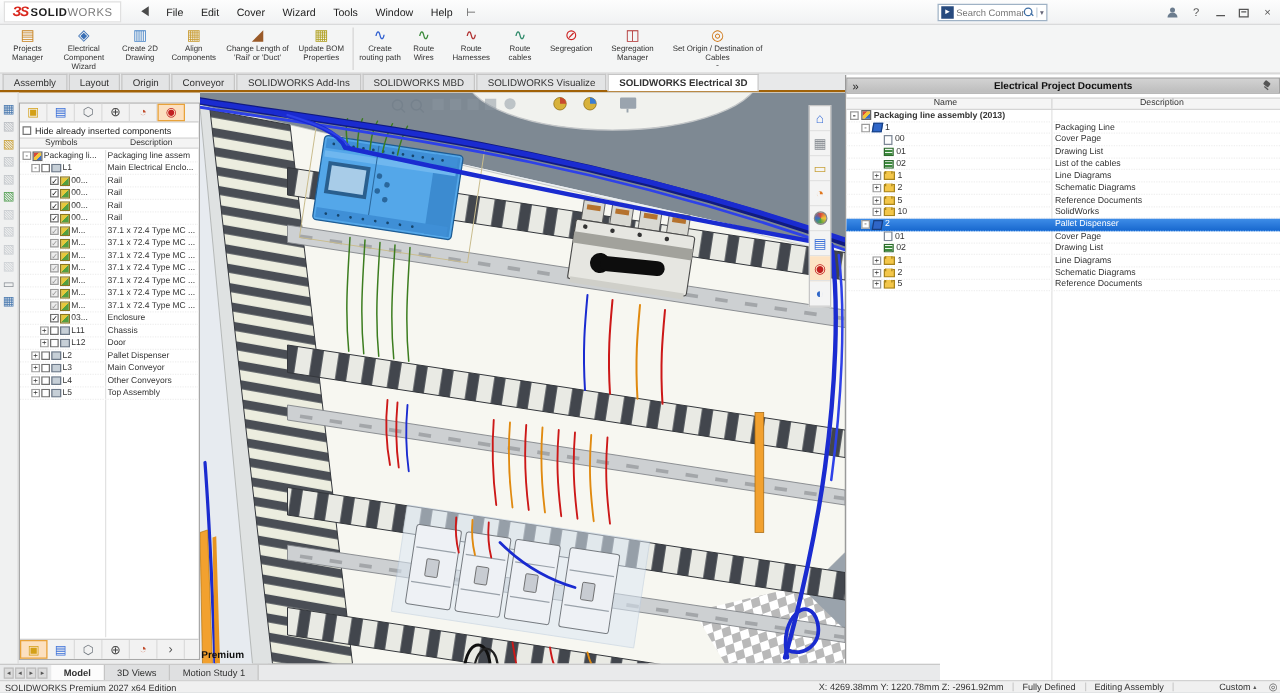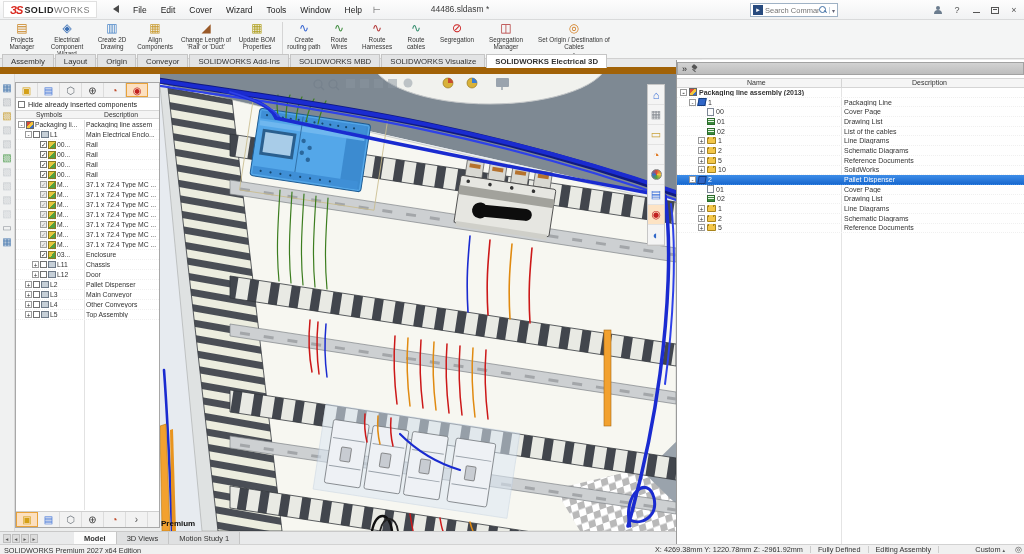--- a/index.html
+++ b/index.html
@@ -35,21 +35,21 @@
 
   
   .ribbon { position:absolute; left:0; top:20px; width:1024px; height:39px; background:#f4f5f5; border-bottom:1px solid #d0d0d0; display:flex; align-items:stretch; padding-left:2px; }
   .rbtn { width:44px; padding:2px 1px 0; display:flex; flex-direction:column; align-items:center; cursor:default; }
   .ricon { width:14px; height:13px; font-size:12px; line-height:13px; text-align:center; flex:none; }
   .rlabel { font-size:6.3px; line-height:7px; text-align:center; color:#333; margin-top:1px; }
   .rsep { width:1px; background:#d5d5d5; margin:2px 2px; }
   .rdash { font-size:7px; color:#444; line-height:5px; }
 
   
-  .cmdtabs { position:absolute; left:0; top:59px; width:702px; height:15px; background:#e8e9ea; border-bottom:7px solid #a16207; display:flex; align-items:flex-end; padding-left:2px; }
+  .cmdtabs { position:absolute; left:0; top:59px; width:702px; height:15px; background:#e8e9ea; border-bottom:2px solid #a16207; display:flex; align-items:flex-end; padding-left:2px; }
   .ctab { padding:2px 8px 1px; font-size:7.8px; color:#333; border:1px solid #c5c5c5; border-bottom:none; background:#e3e4e5; margin-right:1px; cursor:default; }
   .ctab.active { background:#fff; font-weight:bold; position:relative; top:1px; padding-bottom:2px; }
 
   
   .left-strip { position:absolute; left:0; top:74px; width:15px; height:457px; background:#f0f1f1; border-right:1px solid #dadada; display:flex; flex-direction:column; align-items:center; padding-top:8px; gap:3px; }
   .ls-icon { width:12px; height:11px; font-size:10px; line-height:11px; text-align:center; cursor:default; }
 
   
   .left-panel { position:absolute; left:15px; top:82px; width:145px; height:446px; background:#fff; border:1px solid #a8a8a8; }
   .lp-tabs { position:absolute; left:0; top:0; right:0; height:15px; background:#f2f2f2; border-bottom:1px solid #cfcfcf; display:flex; }
@@ -104,21 +104,21 @@
   .rp-tree { position:absolute; left:0; top:28px; right:0; bottom:0; overflow:hidden; }
   .rp-tree:before { content:""; position:absolute; left:164px; top:0; bottom:0; border-left:1px solid #e4e4e4; }
   .rrow { position:relative; height:9.7px; display:flex; align-items:center; font-size:7px; border-bottom:1px dotted #f0f0f0; white-space:nowrap; cursor:default; }
   .rrow .name-cell { display:flex; align-items:center; gap:2px; width:164px; overflow:hidden; flex:none; }
   .rrow .desc-cell { position:absolute; left:167px; right:0; overflow:hidden; }
   .rrow.bold { font-weight:bold; }
   .rrow.selected { background:linear-gradient(#3e8de8,#1a6ad0); color:#fff; border-bottom-color:#1a6ad0; }
   .rrow.selected .desc-cell { color:#fff; }
 
   
-  .model-tabs { position:absolute; left:0; top:531px; width:676px; height:13px; background:#e9eaeb; border-top:1px solid #c9c9c9; display:flex; align-items:stretch;gap:33px; }
+  .model-tabs { position:absolute; left:0; top:531px; width:752px; height:13px; background:#e9eaeb; border-top:1px solid #c9c9c9; display:flex; align-items:stretch; }
   .mt-nav { display:flex; align-items:center; gap:1px; padding:0 3px; }
   .mt-nav span { width:8px; height:9px; background:#dcdcdc; border:1px solid #bdbdbd; font-size:5.5px; line-height:8px; text-align:center; color:#555; cursor:default; }
   .mtab { padding:0 10px; display:flex; align-items:center; font-size:7.5px; color:#333; background:#dfe0e1; border-right:1px solid #c5c5c5; cursor:default; }
   .mtab.active { background:#fcfcfc; font-weight:bold; }
   .statusbar { position:absolute; left:0; top:544px; width:1024px; height:10px; background:#f0f0f0; border-top:1px solid #d2d2d2; font-size:7.3px; color:#333; }
   .sb-left { position:absolute; left:4px; top:1px; }
   .sb-right { position:absolute; left:648px; right:2px; top:0; height:100%; display:flex; align-items:center; }
   .sb-item { padding:0 7px; }
   .sb-sep { width:1px; height:7px; background:#cdcdcd; }
   .sb-flex { flex:1; }
@@ -139,21 +139,20 @@
     <div class="menubar" id="menubar">
         <div class="menu-item">File</div>
         <div class="menu-item">Edit</div>
         <div class="menu-item">Cover</div>
         <div class="menu-item">Wizard</div>
         <div class="menu-item">Tools</div>
         <div class="menu-item">Window</div>
         <div class="menu-item">Help</div>
         <span class="menu-pin">⊣</span>
       </div>
-    <div class="doc-title">44486.sldasm *</div>
     <div class="searchbox">
       <span class="sw-mini">▸</span>
       <input placeholder="Search Commands" style="">
       <span class="mag"></span>
       <span class="search-dd">▾</span>
     </div>
     <div class="win-icons">
       <span class="wi">
           <span class="user-glyph"></span>
         </span>
@@ -685,20 +684,21 @@
         <div class="dock-icon" style="color: rgb(58, 111, 216);">▤</div>
         <div class="dock-icon active" style="color: rgb(194, 32, 32);">◉</div>
         <div class="dock-icon" style="color: rgb(47, 102, 200);">◐</div>
       </div>
     <div class="camera-label">Premium</div>
   </div>
 
   <div class="right-panel">
     <div class="rp-header">
       <span class="rp-collapse">»</span>
+      <span class="rp-title">Electrical Project Documents</span>
       <span class="rp-pin"></span>
     </div>
     <div class="rp-cols">
       <span>Name</span>
       <span>Description</span>
     </div>
     <div class="rp-tree" id="rptree">
         <div class="rrow bold">
           <div class="name-cell" style="padding-left: 3px;">
             <div class="exp">-</div>

